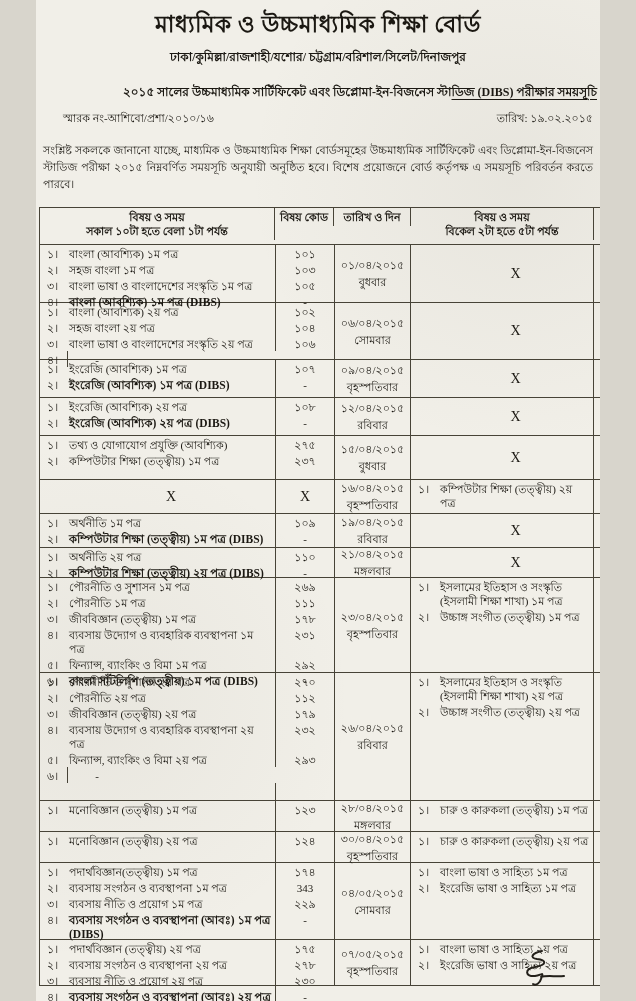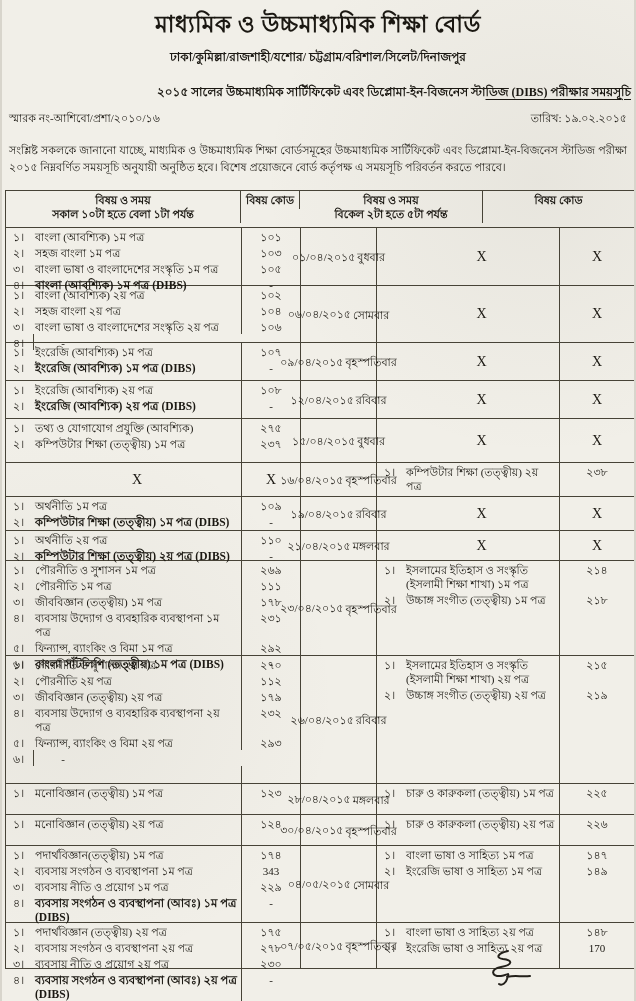--- a/index.html
+++ b/index.html
@@ -4,33 +4,33 @@
 <style>
   :root{
     --paper:#f1efe8;
     --ink:#1b1812;
     --line:#474337;
   }
   *{box-sizing:border-box;margin:0;padding:0;}
   html,body{background:#d8d5cc;}
   body{font-family:"Liberation Serif","DejaVu Serif",serif;color:var(--ink);}
   .page{
-    width:632px;height:1001px;margin:0 auto;position:relative;overflow:hidden;
+    width:564px;height:1001px;margin:0 auto;position:relative;overflow:hidden;
     background:
       radial-gradient(circle at 85% 18%, rgba(120,115,100,.08), transparent 28%),
       radial-gradient(circle at 10% 70%, rgba(120,115,100,.07), transparent 30%),
       var(--paper);
     padding:6px 3px 0 3px;
   }
   
   .org-title{font-size:23px;font-weight:bold;text-align:center;letter-spacing:.5px;}
   .org-boards{font-size:12px;font-weight:bold;text-align:center;margin-top:3px;}
   .sched-heading{font-size:12px;font-weight:bold;text-align:right;margin-top:15px;white-space:nowrap;}
   .sched-heading .ul{text-decoration:underline;text-underline-offset:3px;}
-  .memo-row{display:flex;justify-content:space-between;font-size:11px;margin-top:7px;padding:0 4px;}
+  .memo-row{display:flex;justify-content:space-between;font-size:11px;margin-top:7px;padding:0 4px;margin-left:20px;}
   .intro{font-size:11px;line-height:1.55;text-align:justify;margin-top:13px;padding:0 4px;}
   
   .tbl{margin-top:14px;border:1.6px solid var(--line);width:630px;}
   .thead{display:flex;align-items:flex-start;font-weight:bold;font-size:11px;text-align:center;height:36px;}
   .thead>div{display:flex;flex-direction:column;justify-content:center;line-height:14px;padding:2px;}
   .th1{width:235px;border-right:1px solid var(--line);}
   .th2{width:59px;border-right:1px solid var(--line);}
   .th3{width:77px;border-right:1px solid var(--line);}
   .th4{width:183px;border-right:1px solid var(--line);}
   .th5{flex:1;}
@@ -43,21 +43,21 @@
   .srow .lb{flex:1;padding:2px 4px 0 2px;}
   .srow .lb.bold{font-weight:bold;font-size:11.5px;}
   .srow .cd{flex:none;border-left:1px solid var(--line);display:flex;justify-content:center;padding-top:2px;}
   .grp.left .cd{width:59px;}
   .grp.right .cd{width:75px;}
   .srow.fillr{flex:1;min-height:0;}
   .srow.xrow{flex:1;}
   .srow.xrow .lb{display:flex;align-items:center;justify-content:center;font-size:14px;padding:0;}
   .srow.xrow .cd{align-items:center;font-size:14px;padding-top:0;}
   .datecol{width:77px;flex:none;border-left:1px solid var(--line);border-right:1px solid var(--line);
-    display:flex;align-items:center;justify-content:center;gap:2px;text-align:center;}
+    display:flex;flex-direction:column;align-items:center;justify-content:center;gap:2px;text-align:center;}
   .datecol .day{margin-top:1px;}
   
   .signature{position:absolute;left:478px;top:948px;}
 </style>
 </head>
 <body>
 
 <div class="page">
 
   <div class="org-title">মাধ্যমিক ও উচ্চমাধ্যমিক শিক্ষা বোর্ড</div>
@@ -72,20 +72,21 @@
 
   <div class="intro">সংশ্লিষ্ট সকলকে জানানো যাচ্ছে, মাধ্যমিক ও উচ্চমাধ্যমিক শিক্ষা বোর্ডসমূহের উচ্চমাধ্যমিক সার্টিফিকেট এবং ডিপ্লোমা-ইন-বিজনেস স্টাডিজ পরীক্ষা ২০১৫ নিম্নবর্ণিত সময়সূচি অনুযায়ী অনুষ্ঠিত হবে। বিশেষ প্রয়োজনে বোর্ড কর্তৃপক্ষ এ সময়সূচি পরিবর্তন করতে পারবে।</div>
 
   <div class="tbl">
     <div class="thead">
       <div class="th1">
         <span>বিষয় ও সময়</span>
         <span>সকাল ১০টা হতে বেলা ১টা পর্যন্ত</span>
       </div>
       <div class="th2">বিষয় কোড</div>
+      <div class="th3">তারিখ ও দিন</div>
       <div class="th4">
         <span>বিষয় ও সময়</span>
         <span>বিকেল ২টা হতে ৫টা পর্যন্ত</span>
       </div>
       <div class="th5">বিষয় কোড</div>
     </div>
     <div>
         <div class="block" style="height: 58px;">
           <div class="grp left">
             <div class="srow">

